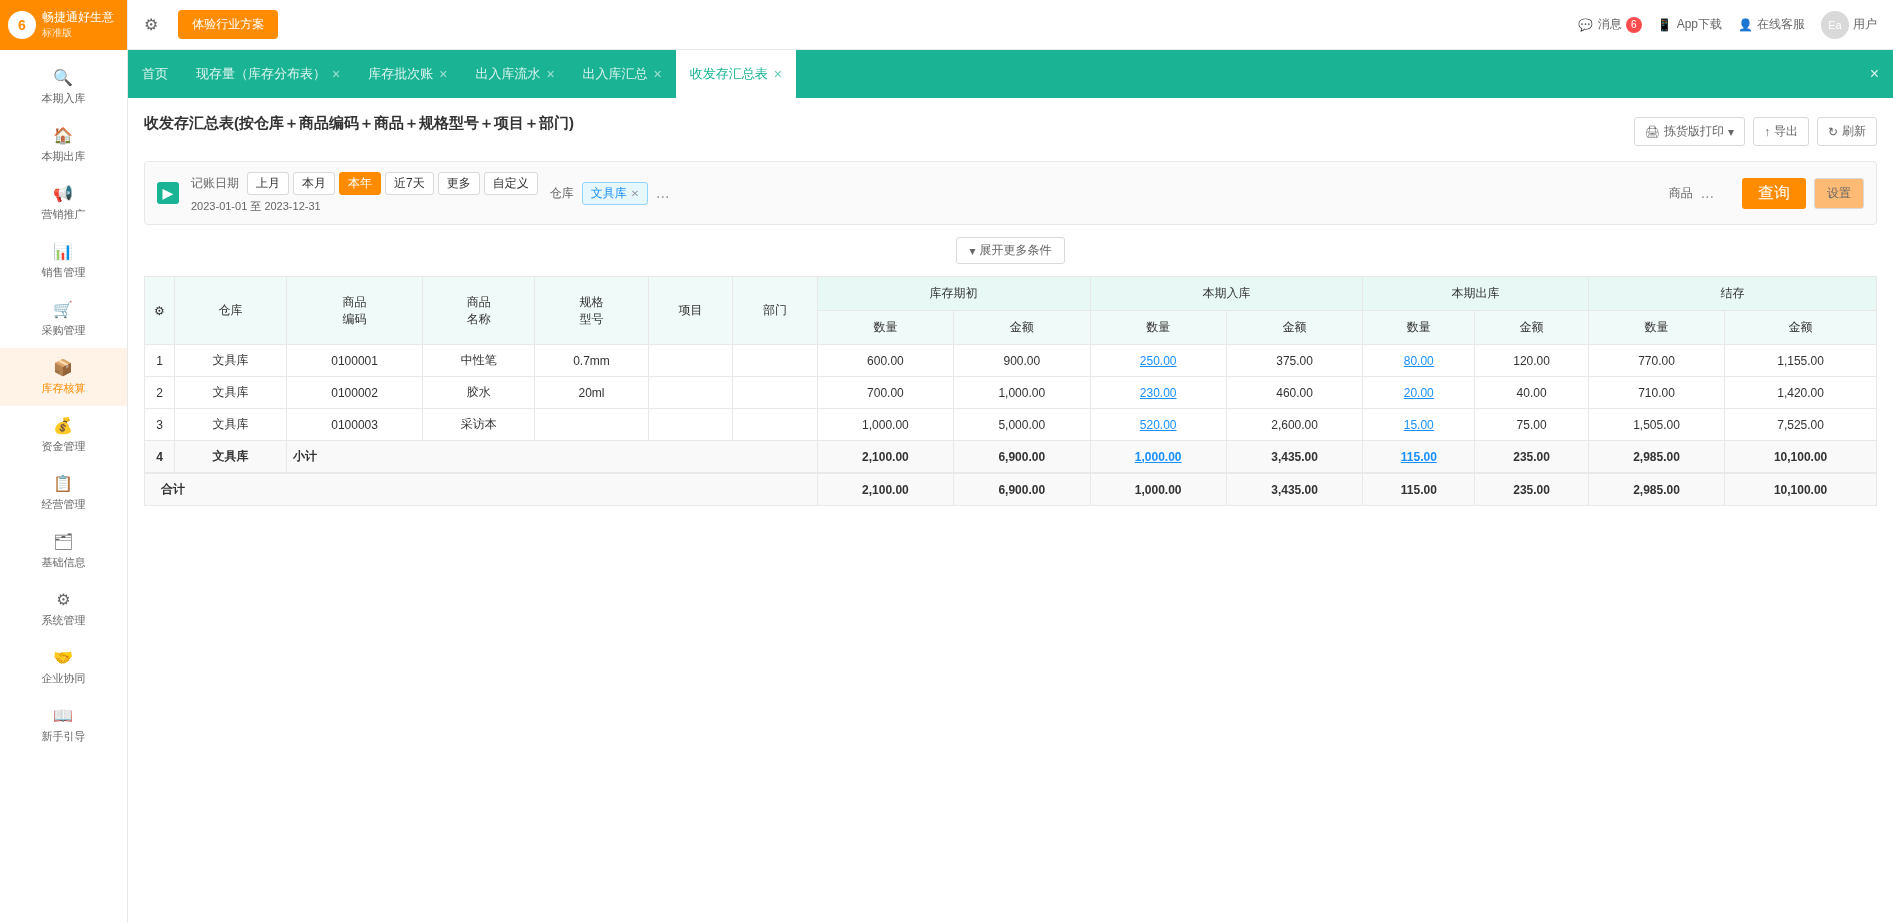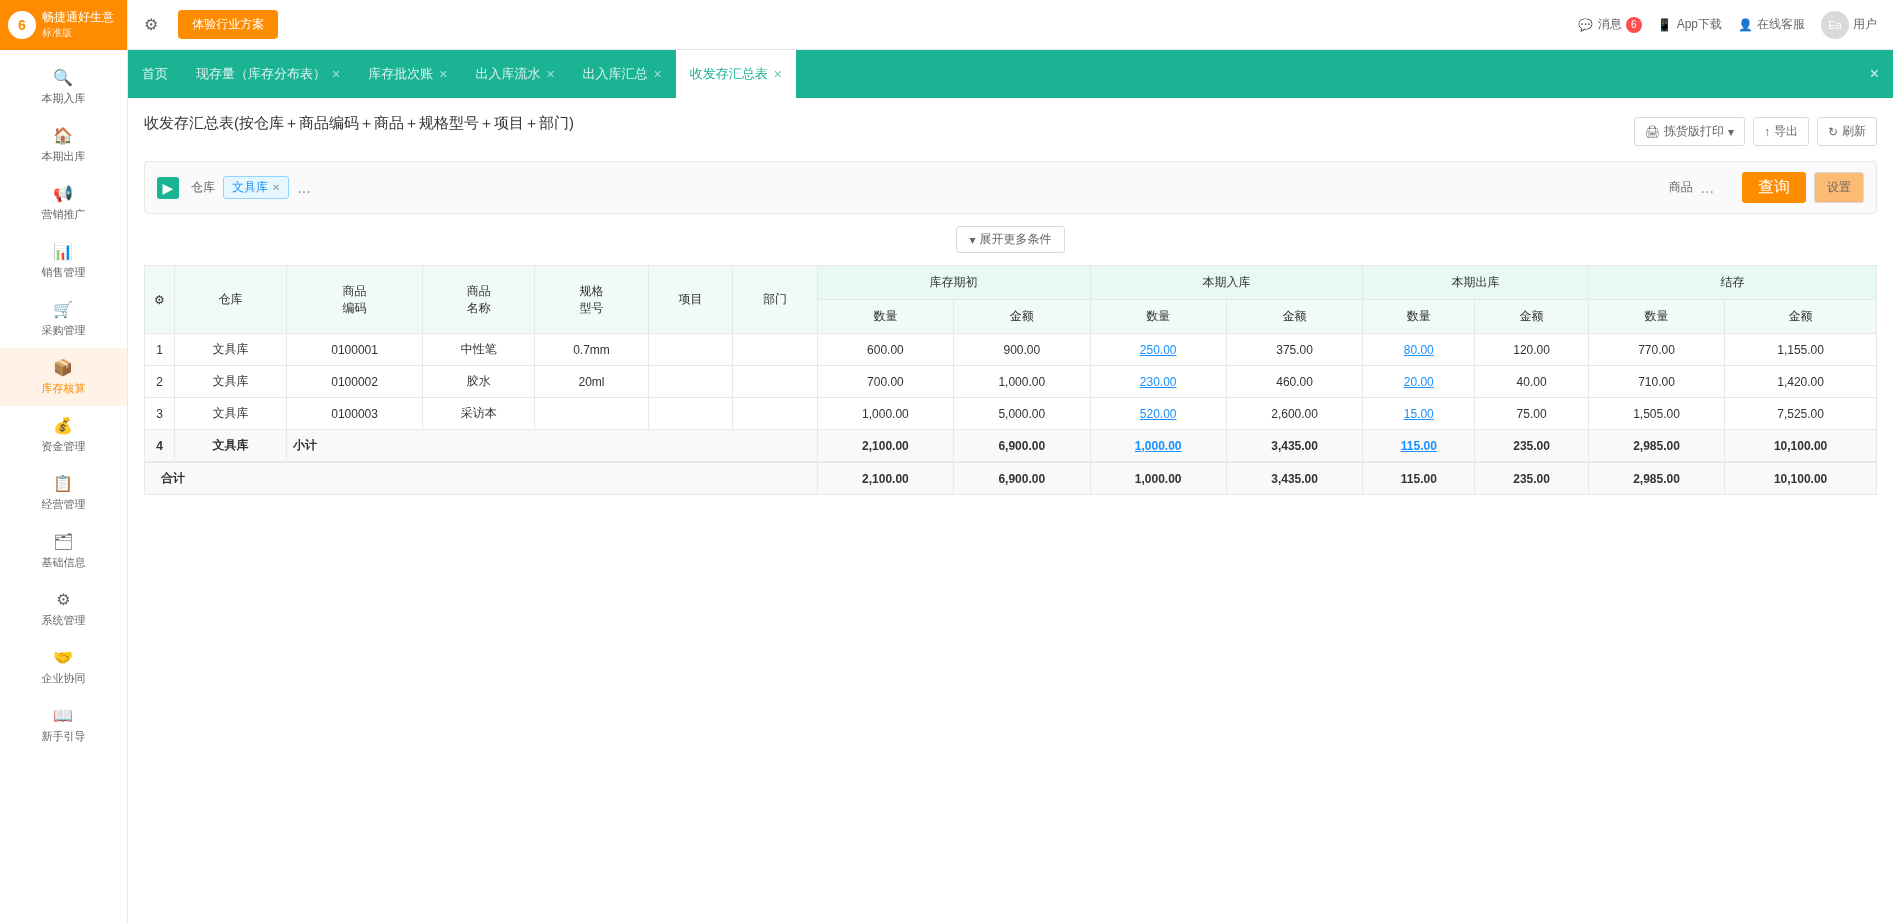--- a/index.html
+++ b/index.html
@@ -34,21 +34,21 @@
     .tab { display: flex; align-items: center; padding: 0 14px; height: 100%; cursor: pointer; color: rgba(255,255,255,0.85); font-size: 13px; gap: 6px; white-space: nowrap; }
     .tab.active { background: #fff; color: #1ab394; font-weight: 500; }
     .tab-close { color: inherit; font-size: 14px; opacity: 0.7; }
     .tabbar-close-all { margin-left: auto; padding: 0 14px; color: rgba(255,255,255,0.85); cursor: pointer; font-size: 16px; }
 
     
     .content { flex: 1; overflow: auto; padding: 0; background: #f5f5f5; }
     .page-container { background: #fff; margin: 0; padding: 16px; min-height: 100%; }
 
     
-    .page-title { font-size: 15px; font-weight: normal; color: #333; margin-bottom: 16px; }
+    .page-title { font-size: 15px; font-weight: bold; color: #333; margin-bottom: 16px; }
 
     
     .filter-bar { display: flex; align-items: center; gap: 12px; padding: 10px 12px; background: #fafafa; border: 1px solid #e8e8e8; border-radius: 4px; margin-bottom: 12px; flex-wrap: wrap; }
     .filter-arrow { background: #1ab394; color: #fff; border: none; width: 22px; height: 22px; border-radius: 3px; cursor: pointer; font-size: 14px; display: flex; align-items: center; justify-content: center; }
     .filter-group { display: flex; align-items: flex-start; flex-direction: column; gap: 2px; }
     .date-buttons { display: flex; align-items: center; gap: 4px; }
     .date-btn { padding: 2px 8px; border: 1px solid #d9d9d9; border-radius: 3px; cursor: pointer; font-size: 12px; background: #fff; color: #333; }
     .date-btn.active { background: #ff8c00; color: #fff; border-color: #ff8c00; }
     .date-range { color: #666; font-size: 11px; margin-top: 2px; }
     .filter-warehouse { display: flex; align-items: center; gap: 8px; }
@@ -211,20 +211,32 @@
           </button>
           <button class="btn-refresh">
             <span>↻</span>
             <span>刷新</span>
           </button>
         </div>
       </div>
 
       <div class="filter-bar">
         <button class="filter-arrow">▶</button>
+        <div class="filter-group">
+          <div class="date-buttons" id="date-buttons">
+              <span style="color: rgb(102, 102, 102); margin-right: 4px;">记账日期</span>
+              <button class="date-btn">上月</button>
+              <button class="date-btn">本月</button>
+              <button class="date-btn active">本年</button>
+              <button class="date-btn">近7天</button>
+              <button class="date-btn">更多</button>
+              <button class="date-btn">自定义</button>
+            </div>
+          <div class="date-range">2023-01-01 至 2023-12-31</div>
+        </div>
         <div class="filter-warehouse">
           <span style="color:#666;">仓库</span>
           <div class="warehouse-tag">
             <span>文具库</span>
             <span class="warehouse-tag-close">✕</span>
           </div>
           <span class="filter-more">...</span>
         </div>
         <div style="display:flex;align-items:center;gap:8px;margin-left:auto;">
           <span style="color:#666;">商品</span>

